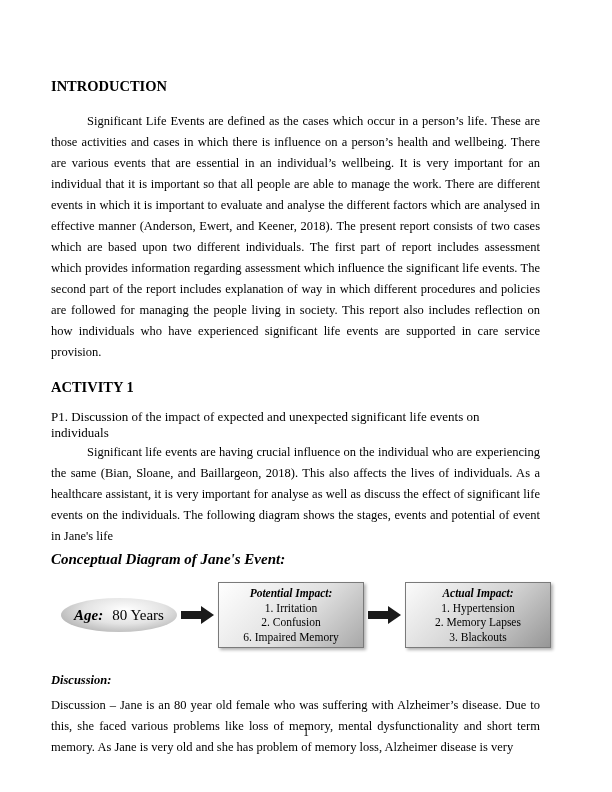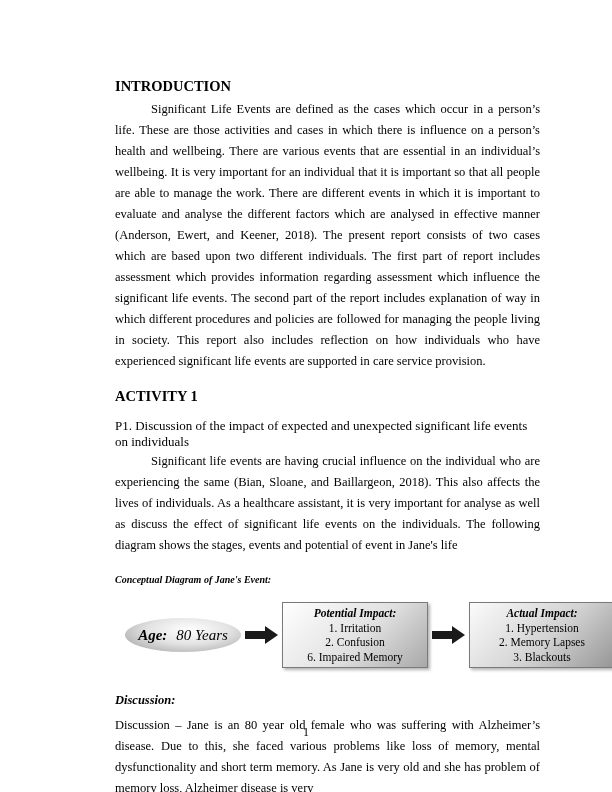--- a/index.html
+++ b/index.html
@@ -7,69 +7,69 @@
   body {
     background: #ffffff;
     font-family: "Liberation Serif", serif;
     color: #000000;
     position: relative;
     overflow: hidden;
   }
   .page {
     width: 612px;
     height: 792px;
-    padding: 78px 72px 0 115px;
+    padding: 78px 72px 0 51px;
     position: relative;
     background: #ffffff;
   }
   .main-heading {
     font-size: 14.5px;
     font-weight: bold;
     font-family: "Liberation Serif", serif;
   }
   .body-text {
     font-size: 12.5px;
     line-height: 21px;
     text-align: justify;
     text-indent: 36px;
-    margin-top: 4px;
+    margin-top: 16px;
   }
   .heading-activity { margin-top: 16px; }
   .heading-lo { margin-top: 14px; }
   .p1-heading {
     margin-top: 13px;
     font-size: 13px;
   }
   .p1-body { margin-top: 1px; }
   .diagram-caption {
-    font-size: 10px;
+    font-size: 15px;
     font-weight: bold;
     font-style: italic;
-    margin-top: 13px;
+    margin-top: 2px;
     line-height: 21px;
   }
   .diagram {
     display: flex;
     align-items: center;
     margin: 12px 0 0 10px;
     width: 452px;
   }
   .ellipse {
     width: 116px;
     height: 34px;
     border-radius: 50%;
     background: radial-gradient(ellipse at 55% 35%, #ffffff 0%, #e3e3e3 45%, #9a9a9a 100%);
     display: flex;
     align-items: center;
     justify-content: center;
     font-size: 15px;
     flex-shrink: 0;
   }
   .ellipse .label { font-weight: bold; font-style: italic; }
-  .ellipse .value { margin-left: 9px; font-style: italic; }
+  .ellipse .value { margin-left: 9px; }
   .arrow {
     display: flex;
     align-items: center;
     margin: 0 4px;
     flex-shrink: 0;
   }
   .arrow .shaft {
     width: 20px;
     height: 8px;
     background: #1a1a1a;

